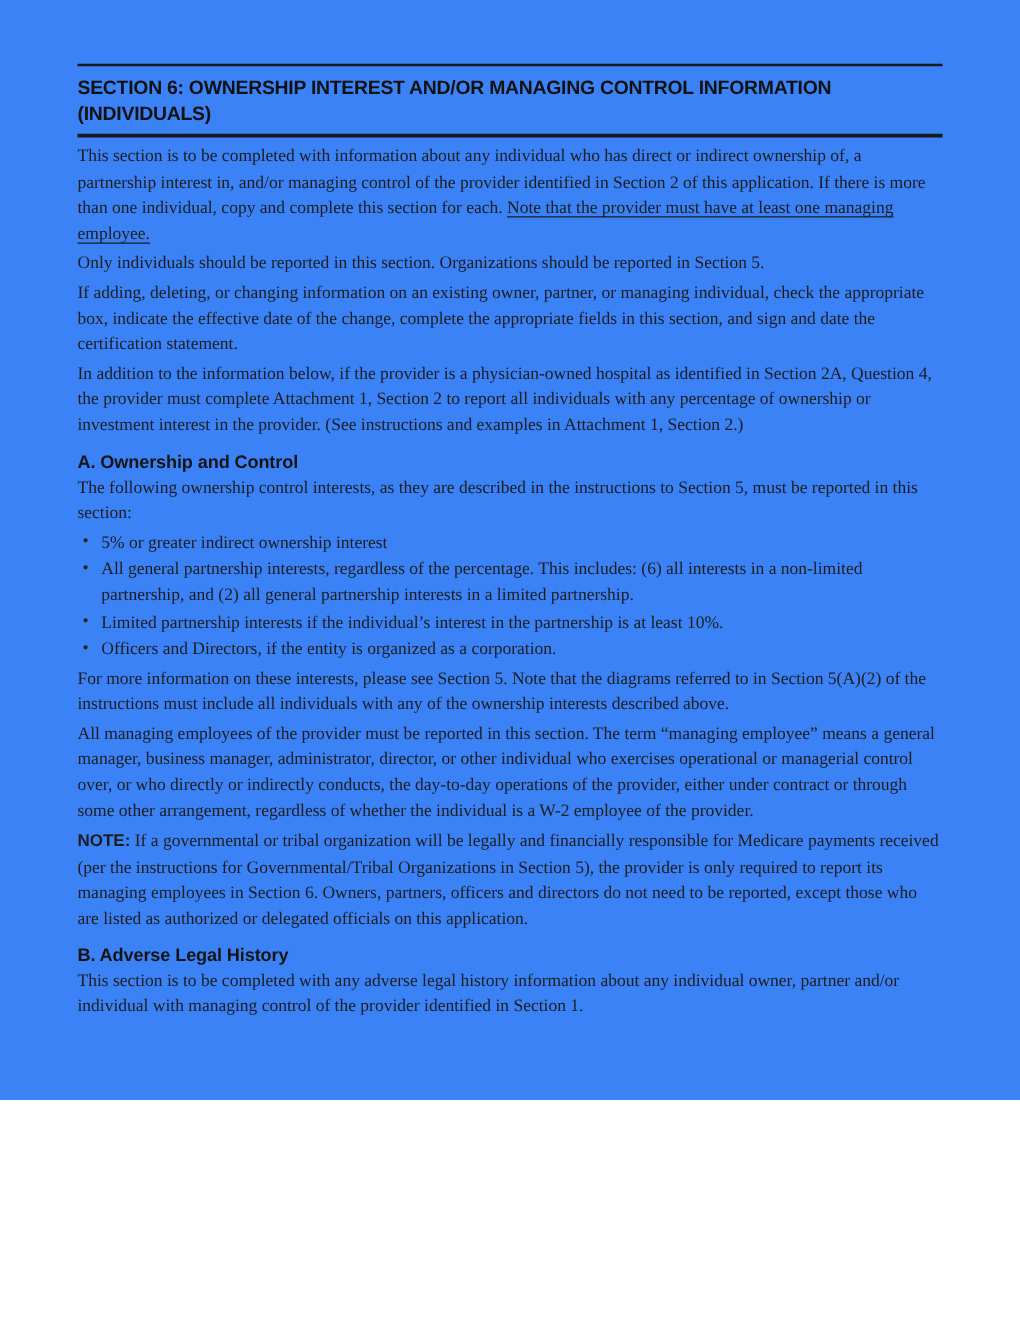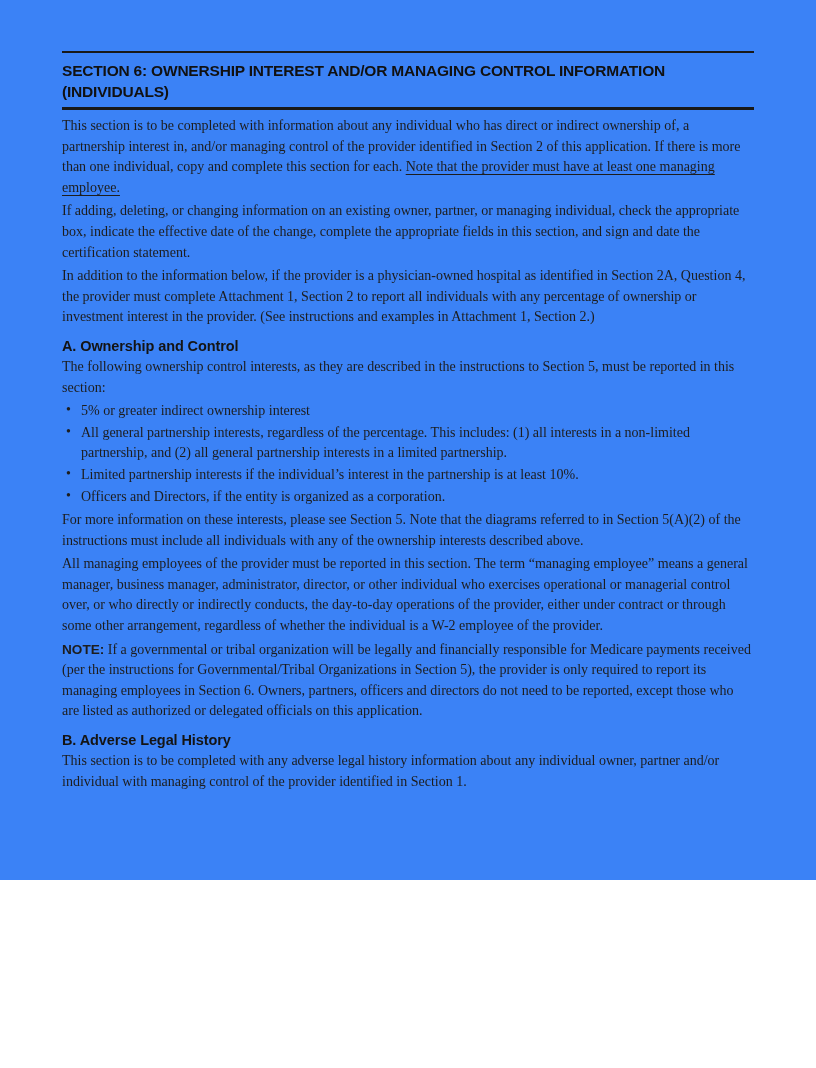--- a/index.html
+++ b/index.html
@@ -100,32 +100,33 @@
 
 <div class="page">
   <div class="content">
 
     <header class="section-header">
       <h1>SECTION 6: OWNERSHIP INTEREST AND/OR MANAGING CONTROL INFORMATION (INDIVIDUALS)</h1>
     </header>
 
     <p class="body-text"><span>This section is to be completed with information about any individual who has direct or indirect ownership of, a partnership interest in, and/or managing control of the provider identified in Section 2 of this application. If there is more than one individual, copy and complete this section for each. </span><span class="underline">Note that the provider must have at least one managing employee.</span></p>
 
+    <p class="body-text">Only individuals should be reported in this section. Organizations should be reported in Section 5.</p>
 
     <p class="body-text">If adding, deleting, or changing information on an existing owner, partner, or managing individual, check the appropriate box, indicate the effective date of the change, complete the appropriate fields in this section, and sign and date the certification statement.</p>
 
     <p class="body-text">In addition to the information below, if the provider is a physician-owned hospital as identified in Section 2A, Question 4, the provider must complete Attachment 1, Section 2 to report all individuals with any percentage of ownership or investment interest in the provider. (See instructions and examples in Attachment 1, Section 2.)</p>
 
     <h2 class="sub-heading">A. Ownership and Control</h2>
 
     <p class="body-text">The following ownership control interests, as they are described in the instructions to Section 5, must be reported in this section:</p>
 
     <ul class="bullet-list">
       <li>5% or greater indirect ownership interest</li>
-      <li>All general partnership interests, regardless of the percentage. This includes: (1) all interests in a non-limited partnership, and (2) all general partnership interests in a limited partnership.</li>
+      <li>All general partnership interests, regardless of the percentage. This includes: (6) all interests in a non-limited partnership, and (2) all general partnership interests in a limited partnership.</li>
       <li>Limited partnership interests if the individual’s interest in the partnership is at least 10%.</li>
       <li>Officers and Directors, if the entity is organized as a corporation.</li>
     </ul>
 
     <p class="body-text">For more information on these interests, please see Section 5. Note that the diagrams referred to in Section 5(A)(2) of the instructions must include all individuals with any of the ownership interests described above.</p>
 
     <p class="body-text">All managing employees of the provider must be reported in this section. The term “managing employee” means a general manager, business manager, administrator, director, or other individual who exercises operational or managerial control over, or who directly or indirectly conducts, the day-to-day operations of the provider, either under contract or through some other arrangement, regardless of whether the individual is a W-2 employee of the provider.</p>
 
     <p class="body-text"><span class="note-label">NOTE:</span><span> If a governmental or tribal organization will be legally and financially responsible for Medicare payments received (per the instructions for Governmental/Tribal Organizations in Section 5), the provider is only required to report its managing employees in Section 6. Owners, partners, officers and directors do not need to be reported, except those who are listed as authorized or delegated officials on this application.</span></p>
 

